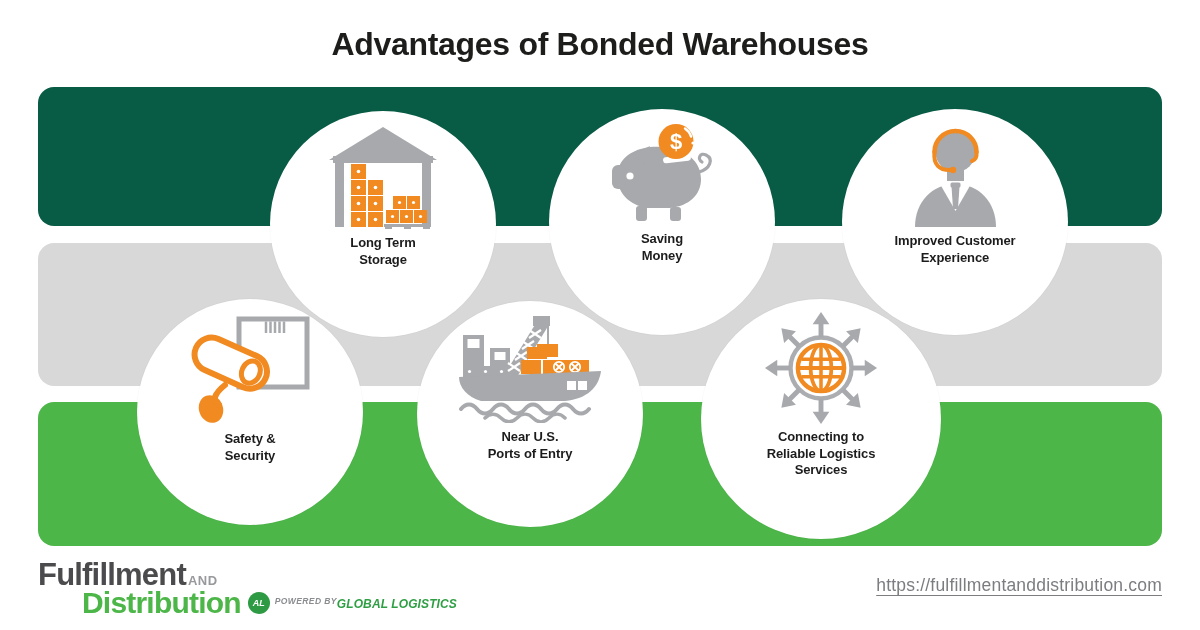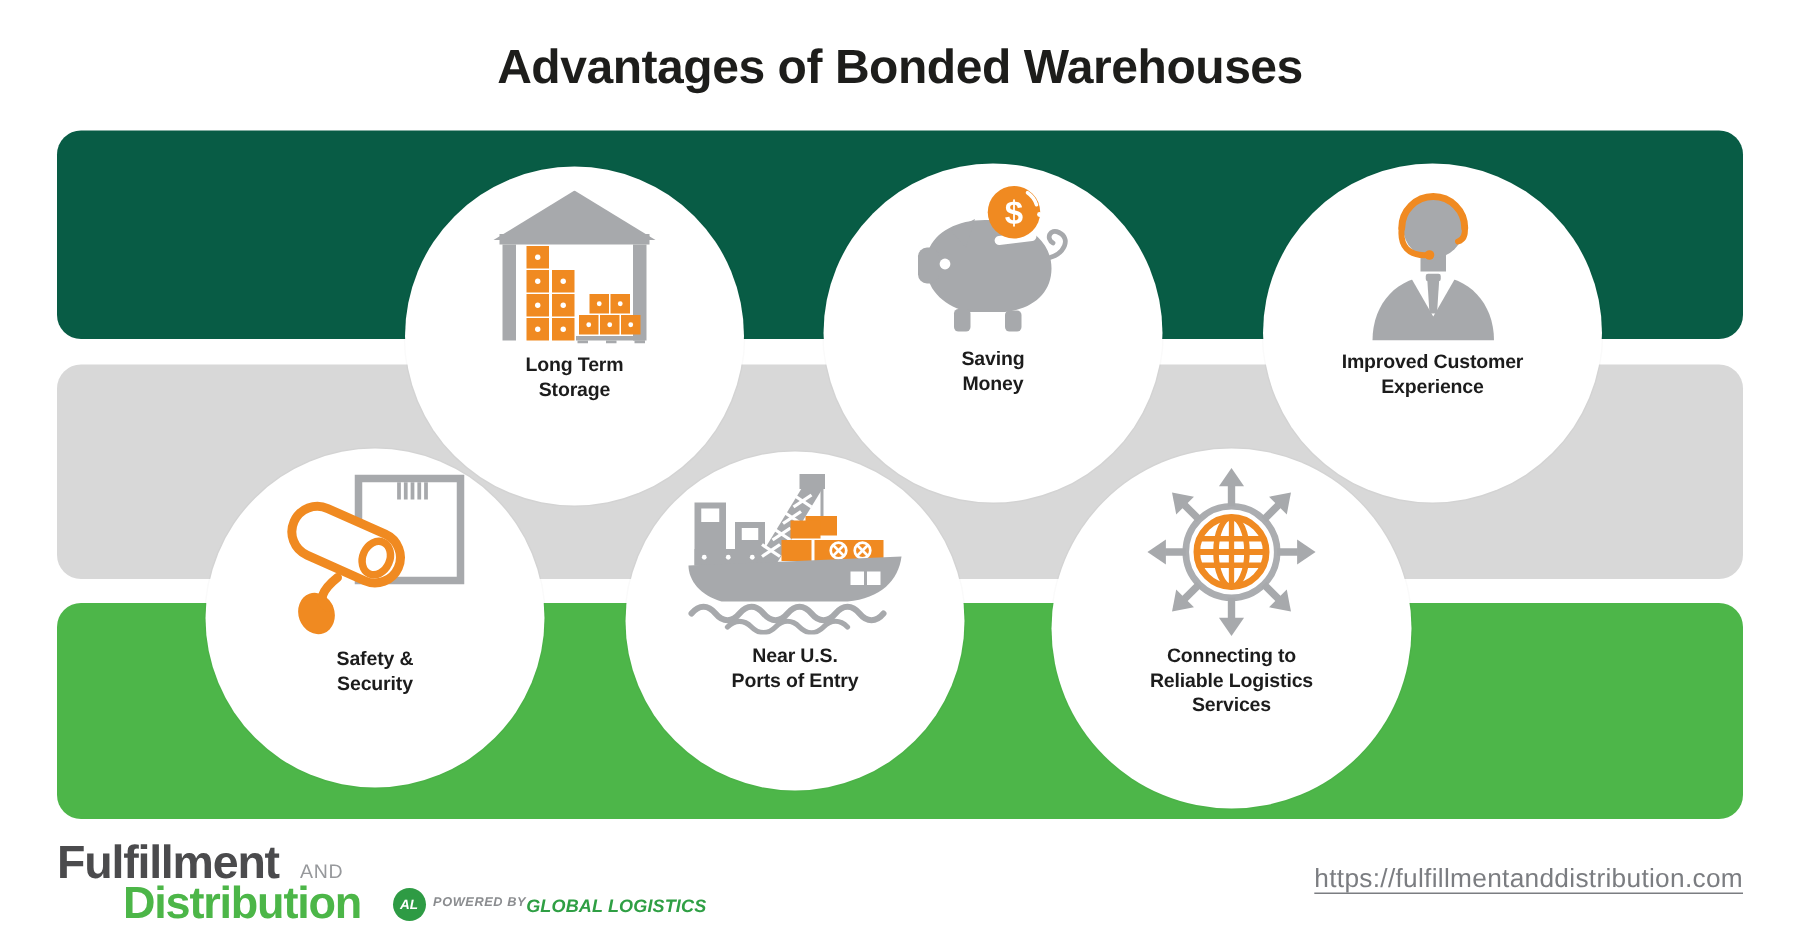--- a/index.html
+++ b/index.html
@@ -34,27 +34,27 @@
   .c5 .icn{margin-top:24px;height:98px;}
   .c6 .icn{margin-top:14px;height:114px;}
   .lbl{
     margin-top:6px;font-size:13px;font-weight:700;color:#1c1c1c;
     text-align:center;line-height:1.28;white-space:pre-line;letter-spacing:-0.1px;
   }
   .c6 .lbl{margin-top:2px;}
   
   .logo{position:absolute;left:38px;top:559px;line-height:1;}
   .logo-line1{font-size:31px;font-weight:700;color:#4b4b4d;letter-spacing:-0.8px;}
-  .logo-and{font-size:13px;font-weight:400;color:#97999c;letter-spacing:0.5px;margin-left:14px;}
+  .logo-and{font-size:13px;font-weight:700;color:#97999c;letter-spacing:0.5px;margin-left:2px;}
   .logo-line2{display:flex;align-items:center;margin-left:44px;margin-top:-2px;}
   .logo-dist{font-size:30px;font-weight:700;color:#4cb648;letter-spacing:-0.8px;}
   .emblem{
     width:22px;height:22px;border-radius:50%;background:#2e9b44;color:#fff;
     display:flex;align-items:center;justify-content:center;
-    font-size:9px;font-weight:700;font-style:italic;margin-left:21px;flex:0 0 auto;
+    font-size:9px;font-weight:700;font-style:italic;margin-left:7px;flex:0 0 auto;
   }
   .powered{margin-left:5px;display:flex;justify-content:center;}
   .powered-by{font-size:8.5px;font-weight:700;font-style:italic;color:#8a8c8f;letter-spacing:0.4px;}
   .powered-brand{font-size:12px;font-weight:700;font-style:italic;color:#2f9f44;letter-spacing:0.1px;margin-top:1px;}
   .site-link{
     position:absolute;right:38px;top:575px;font-size:17.5px;color:#7b7d81;
     text-decoration:underline;text-underline-offset:4px;letter-spacing:0.2px;cursor:pointer;
   }
   svg{display:block;}
 </style>

